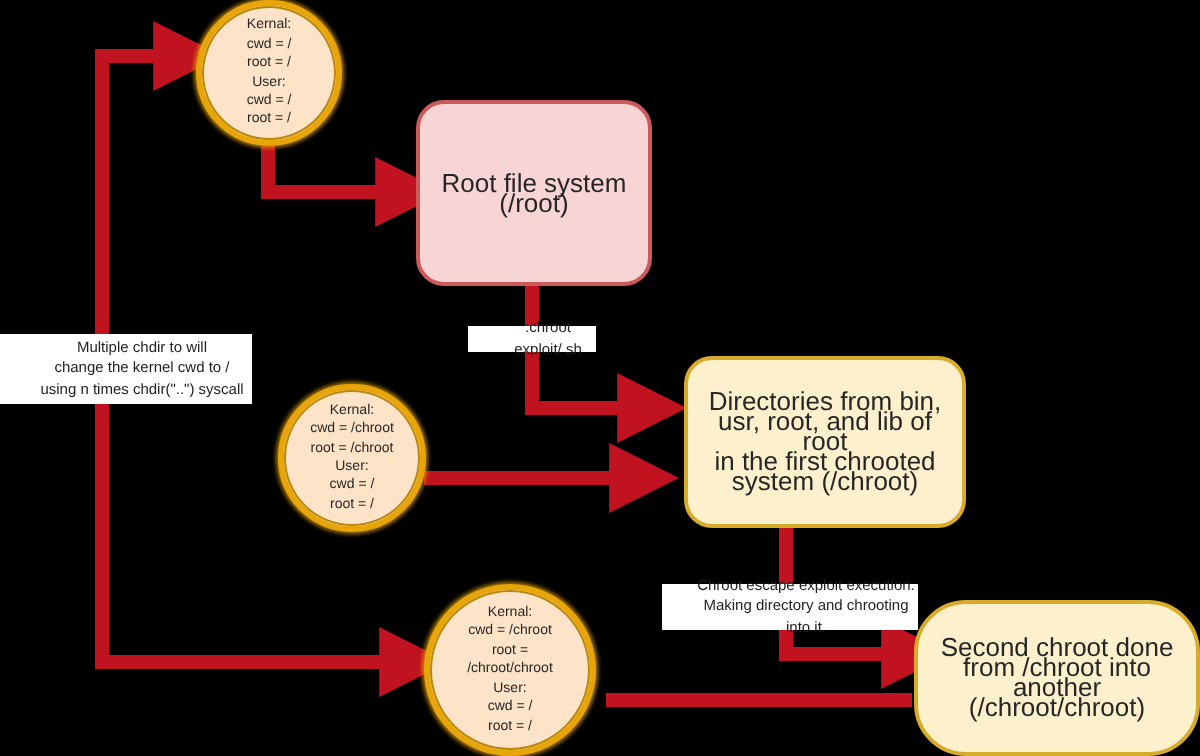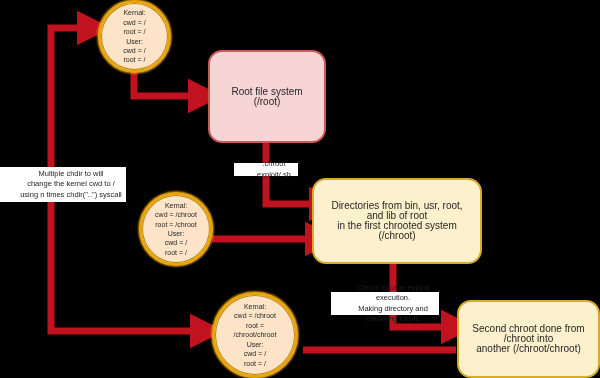--- a/index.html
+++ b/index.html
@@ -51,21 +51,21 @@
   }
   .rbox.pink {
     background: #f7d5d5;
     border: 2px solid #cc5a5a;
   }
   .rbox.cream {
     background: #fcf0cd;
     border: 2px solid #d9ab2a;
   }
   .rbox .txt {
-    font-size: 10px;
+    font-size: 13px;
     line-height: 10px;
     padding: 0 8px;
     white-space: pre-line;
   }
   
   .label {
     position: absolute;
     background: #ffffff;
     color: #1f1f1f;
     font-size: 7.5px;
@@ -122,48 +122,48 @@
 
   <div class="node circ" style="left:139px; top:192px; width:74px; height:74px;">
     <div class="txt">Kernal:
 cwd = /chroot
 root = /chroot
 User:
 cwd = /
 root = /</div>
   </div>
 
-  <div class="node rbox cream" style="left:312px; top:178px; width:170px; height:86px;">
+  <div class="node rbox cream" style="left:342px; top:178px; width:141px; height:86px;">
     <div class="txt">Directories from bin, usr, root, and lib of root
 in the first chrooted system (/chroot)</div>
   </div>
 
   <div class="node circ" style="left:212px; top:292px; width:86px; height:86px;">
     <div class="txt">Kernal:
 cwd = /chroot
 root =
 /chroot/chroot
 User:
 cwd = /
 root = /</div>
   </div>
 
-  <div class="node rbox cream" style="left:457px; top:300px; width:143px; height:78px;">
+  <div class="node rbox cream" style="left:457px; top:300px; width:143px; height:78px;border-radius:26px;">
     <div class="txt">Second chroot done from /chroot into
 another (/chroot/chroot)</div>
   </div>
 
   <div class="label" style="left:0px; top:167px; width:126px; height:35px;">
     <span>Multiple chdir to will
 change the kernel cwd to /
 using n times chdir("..") syscall</span>
   </div>
 
   <div class="label" style="left:234px; top:163px; width:64px; height:13px;">
     <span>:chroot exploit/ sh</span>
   </div>
 
-  <div class="label" style="left:331px; top:292px; width:108px; height:23px;">
+  <div class="label" style="left:331px; top:292px; width:128px; height:23px;">
     <span>Chroot escape exploit execution.
 Making directory and chrooting into it.</span>
   </div>
 
 </div>
 
 </body></html>

